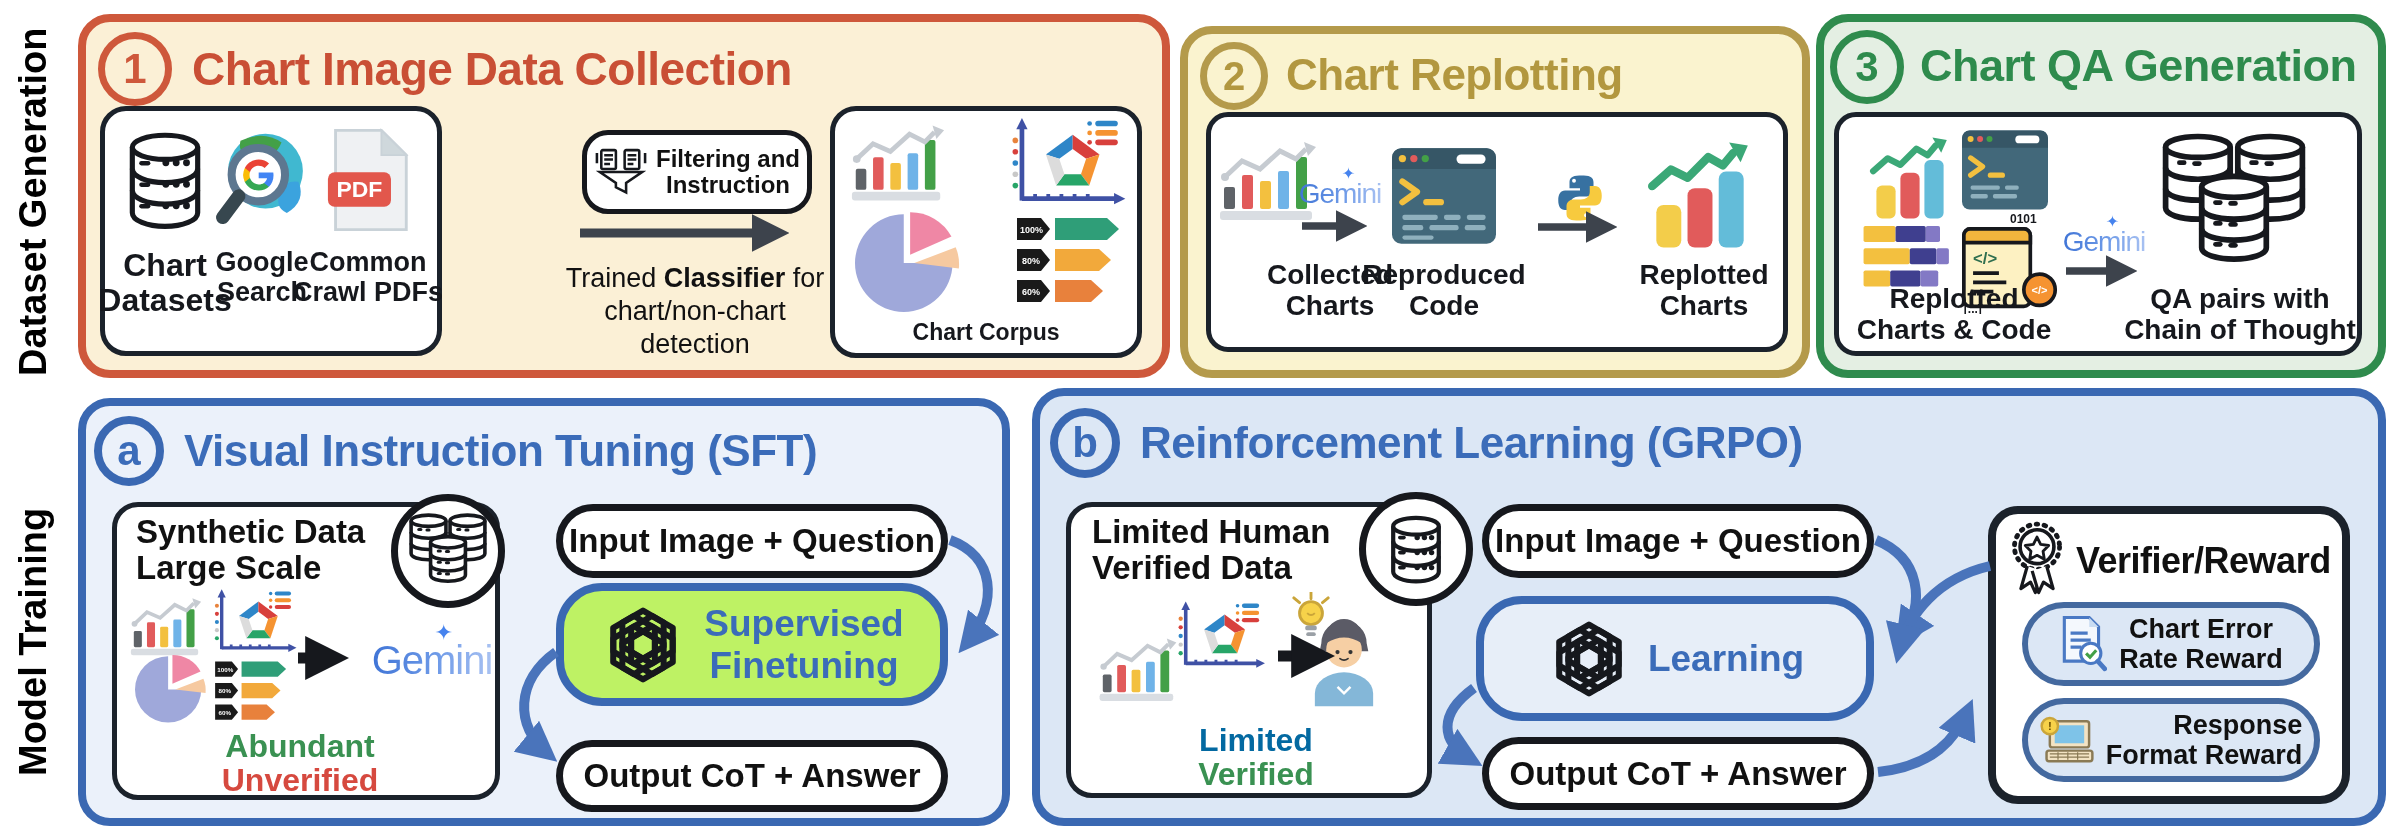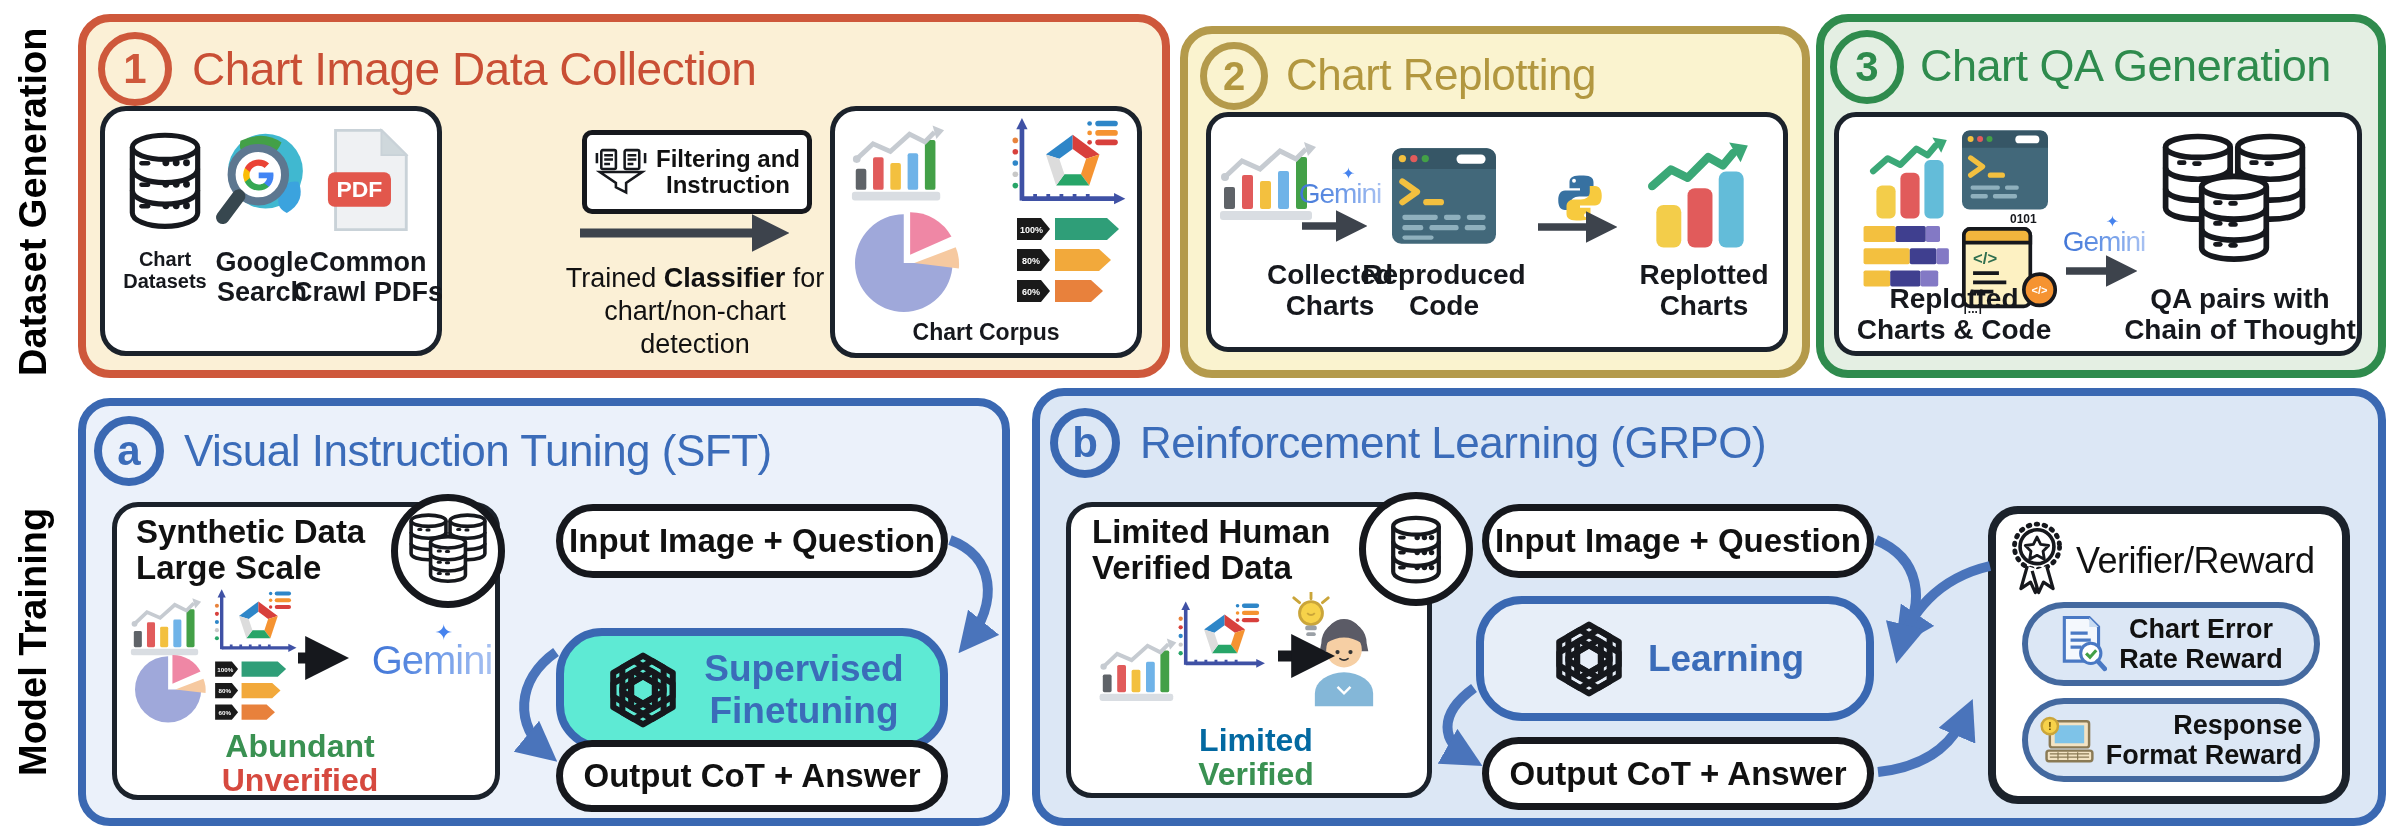--- a/index.html
+++ b/index.html
@@ -1,21 +1,21 @@
 <!DOCTYPE html>
 <html><head>
 <meta charset="utf-8">
 <style>
   html,body{margin:0;padding:0;background:#fff;}
   .canvas{position:relative;width:2390px;height:833px;background:#fff;
           font-family:"Liberation Sans",sans-serif;color:#16181d;overflow:hidden;}
   .abs{position:absolute;box-sizing:border-box;}
   .panel{position:absolute;box-sizing:border-box;border-style:solid;border-radius:32px;}
   .badge{position:absolute;box-sizing:border-box;border-radius:50%;display:flex;align-items:center;justify-content:center;font-weight:bold;}
-  .ptitle{position:absolute;font-weight:normal;white-space:nowrap;letter-spacing:-.5px;}
+  .ptitle{position:absolute;font-weight:bold;white-space:nowrap;letter-spacing:-.5px;}
   .wbox{position:absolute;box-sizing:border-box;background:#fff;border:5px solid #1b222b;border-radius:26px;}
   .pill{position:absolute;box-sizing:border-box;background:#fff;border:7px solid #16181d;border-radius:40px;
         display:flex;align-items:center;justify-content:center;font-weight:bold;color:#111;}
   .lbl{position:absolute;font-weight:bold;color:#16181d;text-align:center;line-height:1.1;white-space:nowrap;transform:translateX(-50%);}
   .vlabel{position:absolute;font-weight:bold;color:#000;writing-mode:vertical-rl;transform:rotate(180deg);
           display:flex;align-items:center;justify-content:center;white-space:nowrap;}
   .gemini{background:linear-gradient(90deg,#3f74d6 0%,#6f9be8 55%,#a9c2f2 100%);
           -webkit-background-clip:text;background-clip:text;color:transparent;letter-spacing:-1px;}
   .gemwrap{position:absolute;transform:translateX(-50%);text-align:center;line-height:1;}
   .spark{position:absolute;color:#4683ee;line-height:1;}
@@ -51,21 +51,21 @@
       <rect x="20" y="63" width="13" height="5" rx="2.5"></rect>
         <circle cx="51" cy="65" r="4"></circle>
         <circle cx="63" cy="65" r="4"></circle>
         <circle cx="75" cy="65" r="4"></circle>
       <rect x="20" y="88" width="13" height="5" rx="2.5"></rect>
         <circle cx="51" cy="90" r="4"></circle>
         <circle cx="63" cy="90" r="4"></circle>
         <circle cx="75" cy="90" r="4"></circle>
     </g>
   </svg>
-  <div class="lbl" style="left:165px;top:248px;font-size:20px;">
+  <div class="lbl" style="left:165px;top:248px;font-size:32px;">
     <div>Chart</div>
       <div>Datasets</div>
   </div>
 
   <svg class="abs icon" style="left:212px;top:128px;" width="98" height="104" viewBox="0 0 110 112">
     <circle cx="60" cy="46" r="42" fill="#40b8d0"></circle>
     <path d="M32 12 q26 -12 46 2 q-8 20 -31 17 q-19 -3 -15 -19 z" fill="#43a047"></path>
     <path d="M97 58 q9 22 -13 35 q-15 -7 -7 -25 q6 -12 20 -10 z" fill="#3ba3de"></path>
     <circle cx="52" cy="50" r="30" fill="#fff" stroke="#5d7790" stroke-width="9"></circle>
     <g transform="translate(35,33) scale(1.45)">
@@ -85,21 +85,21 @@
     <path d="M10 4 h48 l26 26 v78 h-74 z" fill="#eff1f3" stroke="#c9d2d8" stroke-width="3"></path>
     <path d="M58 4 l26 26 h-26 z" fill="#cfd8dc" stroke="#c9d2d8" stroke-width="2"></path>
     <rect x="2" y="48" width="66" height="36" rx="7" fill="#e2574c"></rect>
     <text x="35" y="74" text-anchor="middle" font-size="24" font-weight="bold" fill="#fff">PDF</text>
   </svg>
   <div class="lbl" style="left:368px;top:248px;font-size:27px;">
     <div>Common</div>
       <div>Crawl PDFs</div>
   </div>
 
-  <div class="pill" style="left:582px;top:130px;width:230px;height:84px;border-width:5px;border-radius:10px;gap:8px;">
+  <div class="pill" style="left:582px;top:130px;width:230px;height:84px;border-width:5px;border-radius:26px;gap:8px;">
     <svg class="icon" width="54" height="50" viewBox="0 0 74 64">
       <g stroke="#16181d" stroke-width="3.5" fill="#fff">
         <rect x="10" y="2" width="20" height="26" rx="2"></rect>
           <rect x="42" y="2" width="20" height="26" rx="2"></rect>
         <path d="M14 9 h12 M14 15 h12 M14 21 h8 M46 9 h12 M46 15 h12 M46 21 h8" fill="none"></path>
         <path d="M4 6 v14 M70 6 v14" fill="none"></path>
         <path d="M8 32 h58 l-22 15 v13 l-14 -7 v-6 z"></path>
       </g>
     </svg>
     <div style="font-size:24px;line-height:1.1;text-align:center;">
@@ -434,21 +434,21 @@
   <div class="gemwrap" style="left:432px;top:640px;font-size:40px;">
     <span class="gemini">Gemini</span>
     <span class="spark" style="left:52%;top:-18px;font-size:22px;">✦</span>
   </div>
 
   <div class="lbl" style="left:300px;top:729px;font-size:32px;color:#3a9152;">Abundant</div>
   <div class="lbl" style="left:300px;top:763px;font-size:32px;color:#d6493f;">Unverified</div>
 
   <div class="pill" style="left:556px;top:504px;width:392px;height:74px;font-size:33px;">Input Image + Question</div>
 
-  <div class="pill" style="left:556px;top:628px;width:392px;height:123px;border:8px solid #3a68b2;background:#5eead4;border-radius:46px;gap:18px;">
+  <div class="pill" style="left:556px;top:583px;width:392px;height:123px;border:8px solid #3a68b2;background:#bef264;border-radius:46px;gap:18px;">
     <svg class="icon" width="86" height="86" viewBox="-50 -50 100 100">
       <g fill="none" stroke="#16181d" stroke-width="7" stroke-linejoin="round">
         <path d="M0 -40 L24 -26 V2 L0 16 L-24 2 V-26 Z"></path>
         <path d="M0 -40 L24 -26 V2 L0 16 L-24 2 V-26 Z" transform="rotate(60)"></path>
         <path d="M0 -40 L24 -26 V2 L0 16 L-24 2 V-26 Z" transform="rotate(120)"></path>
         <path d="M0 -40 L24 -26 V2 L0 16 L-24 2 V-26 Z" transform="rotate(180)"></path>
         <path d="M0 -40 L24 -26 V2 L0 16 L-24 2 V-26 Z" transform="rotate(240)"></path>
         <path d="M0 -40 L24 -26 V2 L0 16 L-24 2 V-26 Z" transform="rotate(300)"></path>
       </g>
     </svg>

